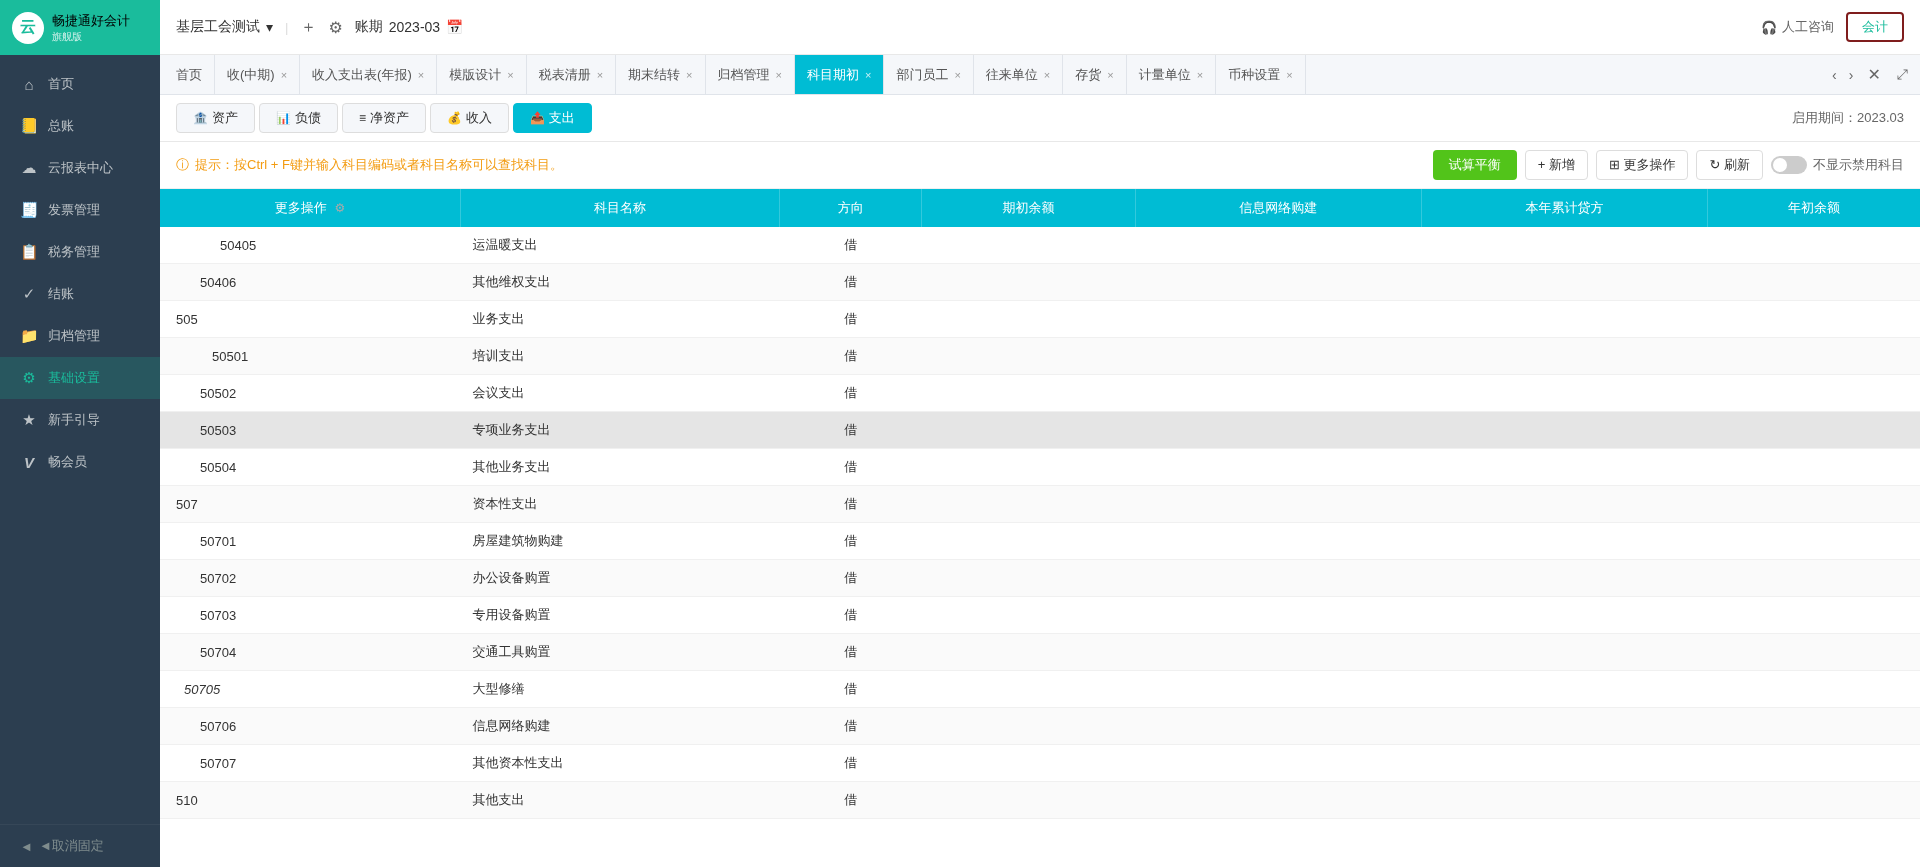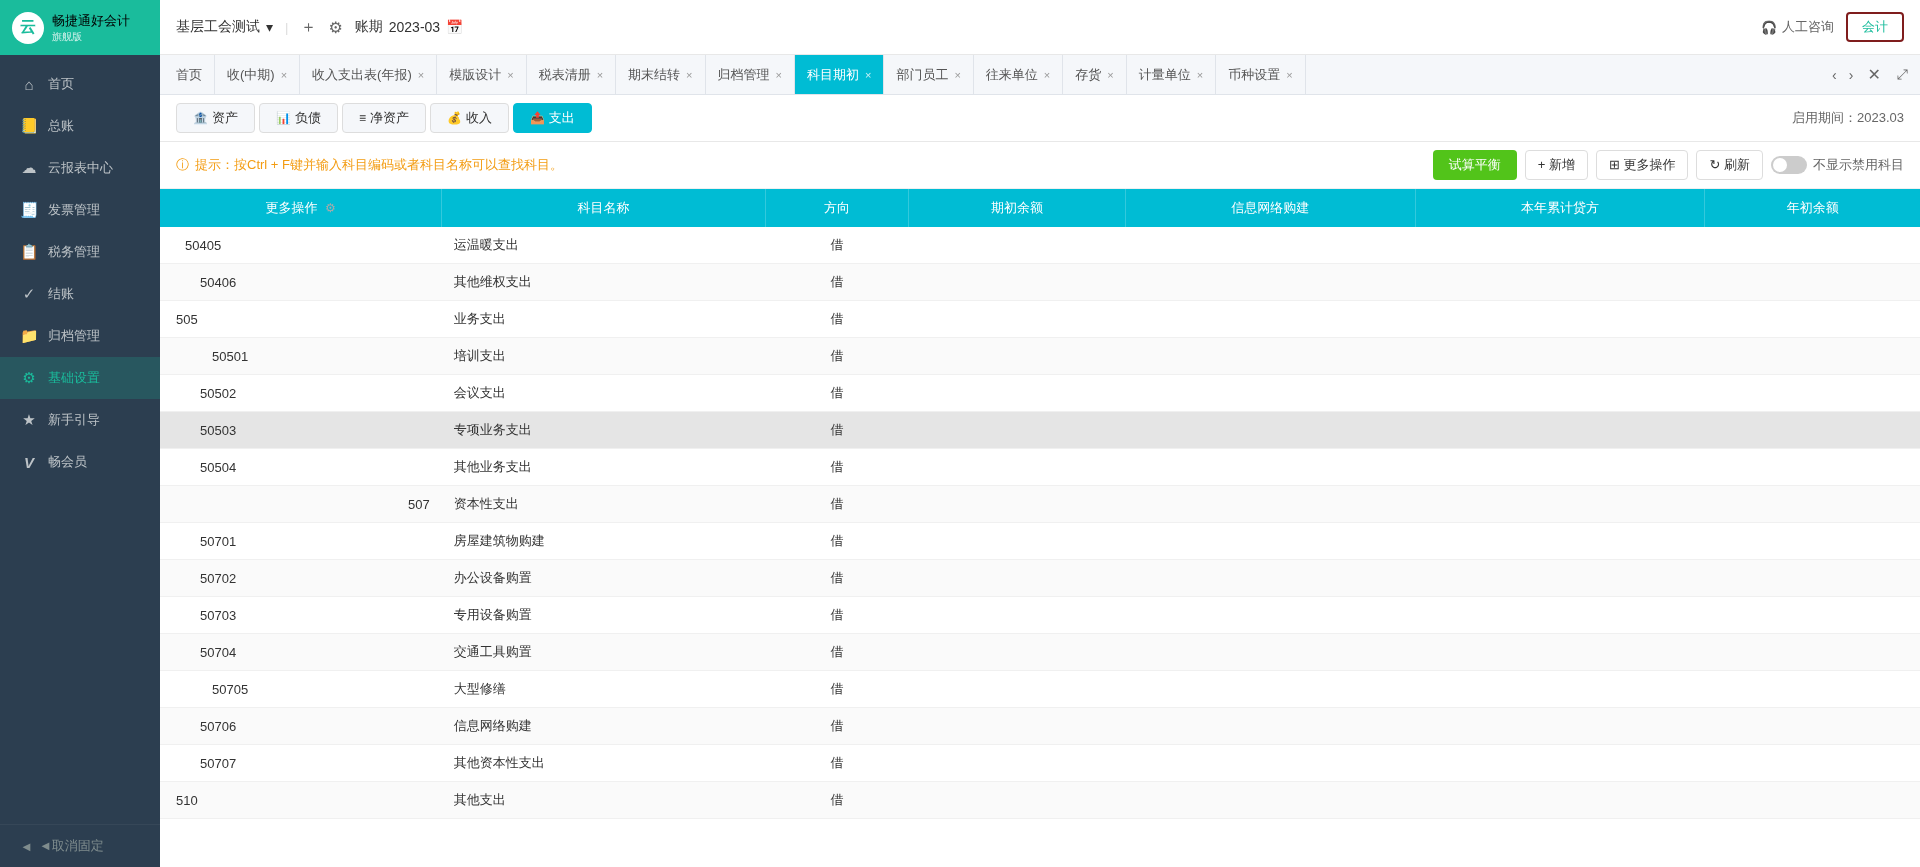--- a/index.html
+++ b/index.html
@@ -424,21 +424,21 @@
             <th>科目名称</th>
             <th>方向</th>
             <th>期初余额</th>
             <th>信息网络购建</th>
             <th>本年累计贷方</th>
             <th>年初余额</th>
           </tr>
         </thead>
         <tbody id="table-body">
         <tr style="background: white;">
-              <td style="padding-left: 25px;">50405</td>
+              <td style="padding-left: 60px;">50405</td>
               <td style="text-align: left;">运温暖支出</td>
               <td>借</td>
               <td></td>
               <td></td>
               <td></td>
               <td></td>
             </tr>
             <tr style="background: rgb(250, 250, 250);">
               <td style="padding-left: 40px;">50406</td>
               <td style="text-align: left;">其他维权支出</td>
@@ -487,21 +487,21 @@
             <tr style="background: white;">
               <td style="padding-left: 40px;">50504</td>
               <td style="text-align: left;">其他业务支出</td>
               <td>借</td>
               <td></td>
               <td></td>
               <td></td>
               <td></td>
             </tr>
             <tr style="background: rgb(250, 250, 250);">
-              <td style="padding-left: 28px; text-align: right;">507</td>
+              <td style="padding-left: 16px;">507</td>
               <td style="text-align: left;">资本性支出</td>
               <td>借</td>
               <td></td>
               <td></td>
               <td></td>
               <td></td>
             </tr>
             <tr style="background: white;">
               <td style="padding-left: 40px;">50701</td>
               <td style="text-align: left;">房屋建筑物购建</td>
@@ -532,21 +532,21 @@
             <tr style="background: rgb(250, 250, 250);">
               <td style="padding-left: 40px;">50704</td>
               <td style="text-align: left;">交通工具购置</td>
               <td>借</td>
               <td></td>
               <td></td>
               <td></td>
               <td></td>
             </tr>
             <tr style="background: white;">
-              <td style="padding-left: 52px;">50705</td>
+              <td style="padding-left: 24px; font-style: italic;">50705</td>
               <td style="text-align: left;">大型修缮</td>
               <td>借</td>
               <td></td>
               <td></td>
               <td></td>
               <td></td>
             </tr>
             <tr style="background: rgb(250, 250, 250);">
               <td style="padding-left: 40px;">50706</td>
               <td style="text-align: left;">信息网络购建</td>

